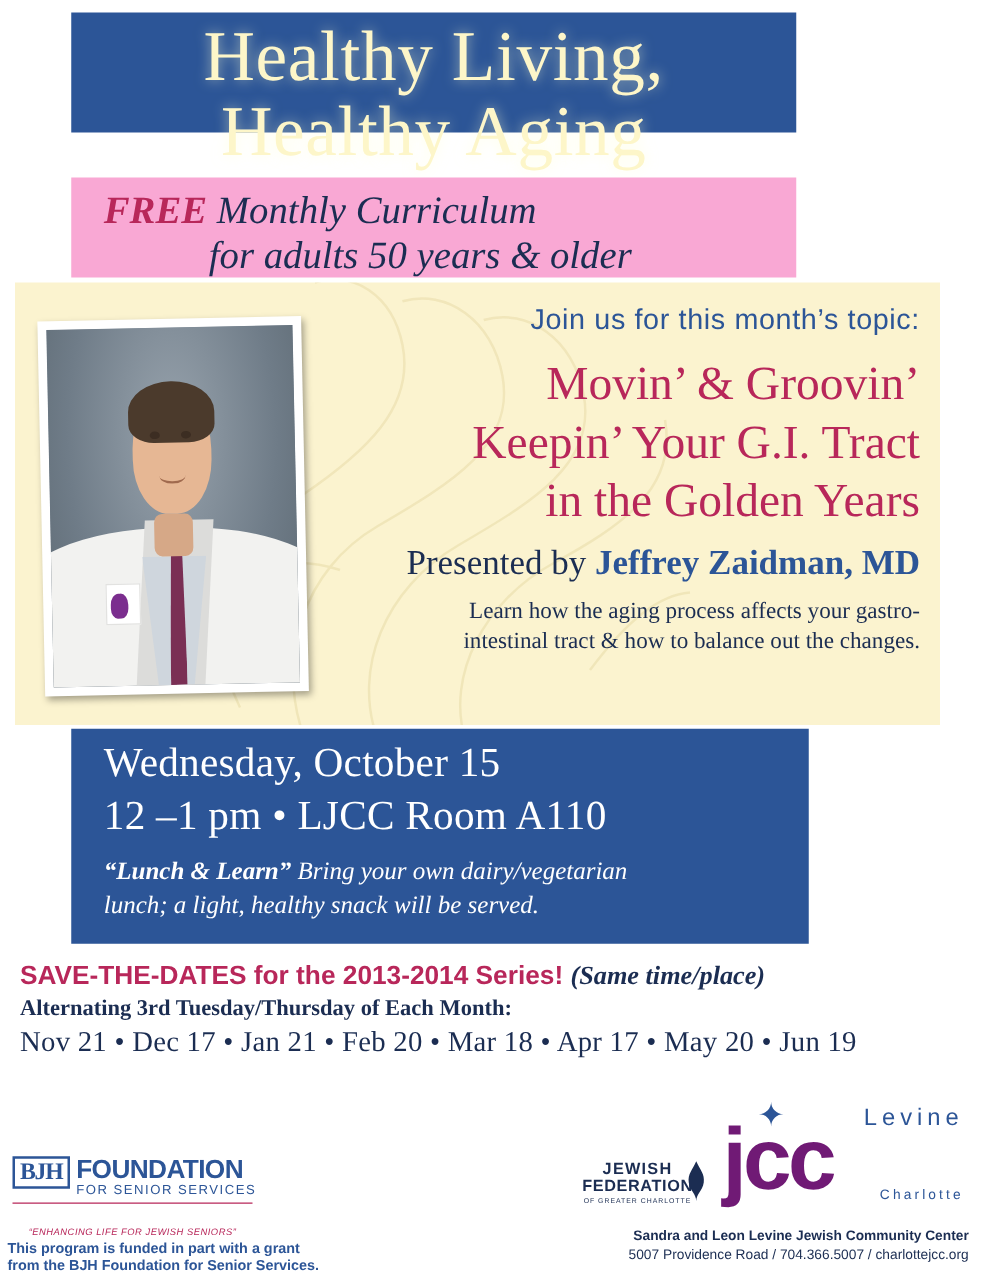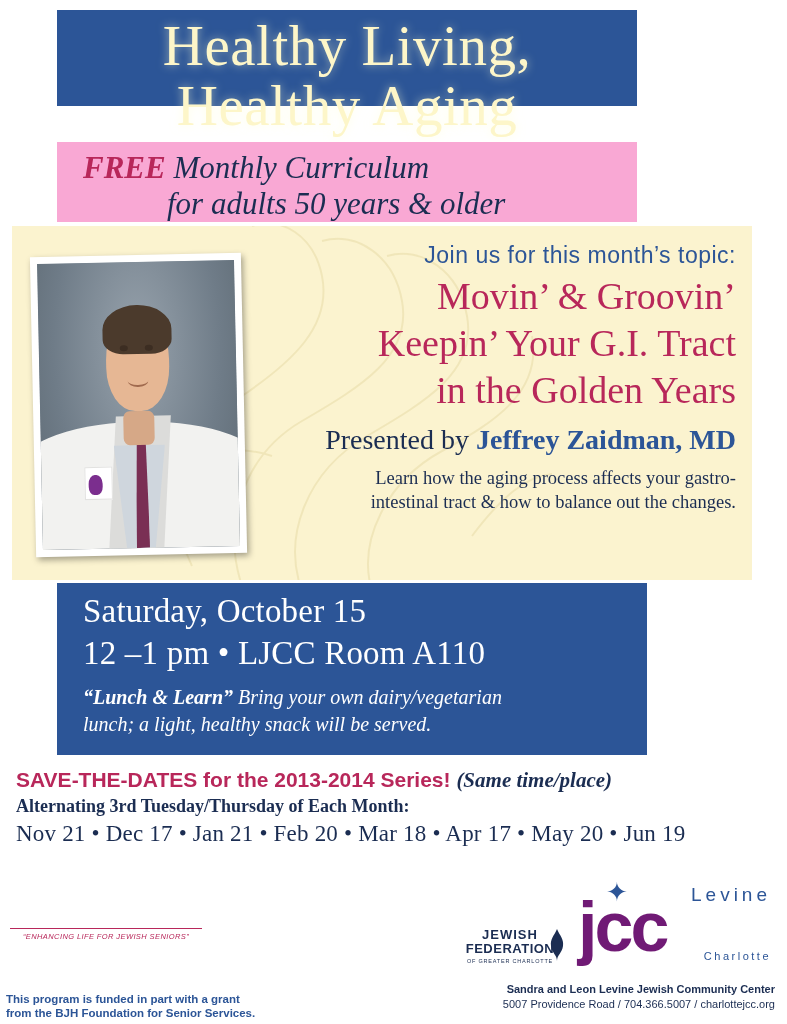--- a/index.html
+++ b/index.html
@@ -102,21 +102,21 @@
     right: 16px;
     top: 16px;
     width: 470px;
     text-align: right;
   }
   .join-line {
     color: #2c5597;
     font-family: "Liberation Sans", sans-serif;
     font-size: 23px;
     letter-spacing: 0.5px;
-    margin-bottom: 4px;
+    margin-bottom: 15px;
   }
   .topic-title {
     color: #b8275a;
     font-size: 38px;
     line-height: 47px;
     font-family: "Liberation Serif", serif;
   }
   .presented {
     margin-top: 10px;
     font-size: 28px;
@@ -297,21 +297,21 @@
   }
   .bjh-tag {
     margin-top: 3px;
     color: #b8275a;
     font-family: "Liberation Sans", sans-serif;
     font-size: 7.5px;
     font-style: italic;
     letter-spacing: 0.4px;
     text-align: center;
     border-top: 1px solid #b8275a;
-    padding-top: 3px;
+    padding-top: 18px;
     width: 192px;
   }
   .grant-note {
     position: absolute;
     left: 6px;
     top: 992px;
     color: #2c5597;
     font-family: "Liberation Sans", sans-serif;
     font-weight: bold;
     font-size: 11.5px;
@@ -472,37 +472,44 @@
       <div class="p-hair"></div>
       <div class="p-eye-l"></div>
       <div class="p-eye-r"></div>
       <div class="p-smile"></div>
       <div class="p-badge"></div>
       <div class="p-badge-mark"></div>
     </div>
   </div>
 
   <div class="details-band">
-    <div class="d-line1">Saturday, October 15</div>
+    <div class="d-line1">Wednesday, October 15</div>
     <div class="d-line2">12 –1 pm • LJCC Room A110</div>
     <div class="d-line3">
       <span class="d-quote">“Lunch &amp; Learn”</span><span>  Bring your own dairy/vegetarian</span>
       <div>lunch; a light, healthy snack will be served.</div>
     </div>
   </div>
 
   <div class="save-block">
     <div class="save-line1">
       <span>SAVE-THE-DATES for the 2013-2014 Series! </span><span class="same">(Same time/place)</span>
     </div>
     <div class="save-line2">Alternating 3rd Tuesday/Thursday of Each Month:</div>
     <div class="save-line3">Nov 21 • Dec 17 • Jan 21 • Feb 20 • Mar 18 • Apr 17 • May 20 • Jun 19</div>
   </div>
 
   <div class="bjh-logo">
+    <div class="bjh-row">
+      <div class="bjh-mark">BJH</div>
+      <div class="bjh-text">
+        <div class="bjh-foundation">FOUNDATION</div>
+        <div class="bjh-sub">FOR SENIOR SERVICES</div>
+      </div>
+    </div>
     <div class="bjh-tag">“ENHANCING LIFE FOR JEWISH SENIORS”</div>
   </div>
 
   <div class="grant-note">
     <div>This program is funded in part with a grant</div>
     <div>from the BJH Foundation for Senior Services.</div>
   </div>
 
   <div class="fed-logo">
     <div class="fed-jewish">JEWISH</div>

